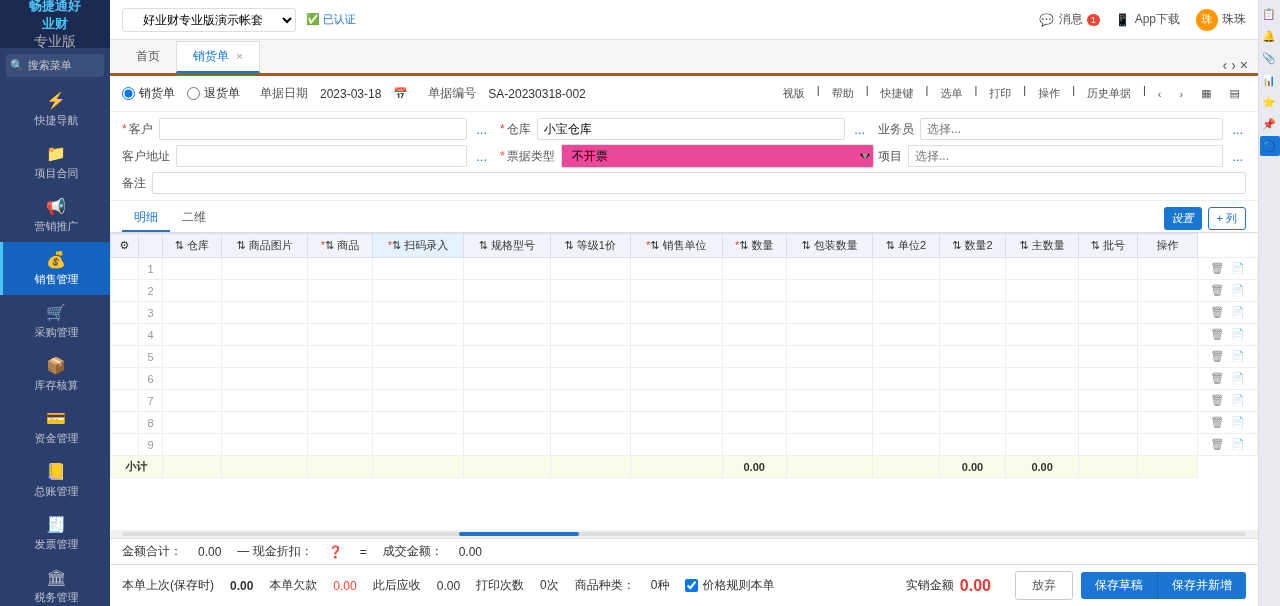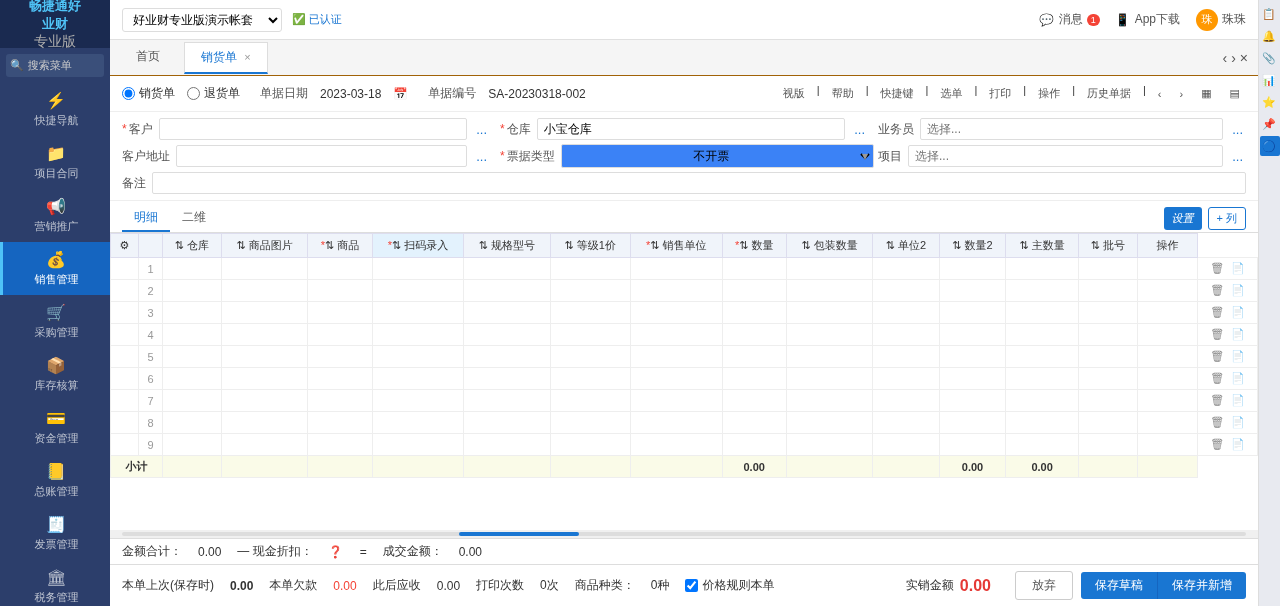--- a/index.html
+++ b/index.html
@@ -15,28 +15,28 @@
     .sidebar-item { display: flex; flex-direction: column; align-items: center; padding: 8px 4px; cursor: pointer; color: #bdc3d0; font-size: 11px; gap: 3px; border-left: 3px solid transparent; }
     .sidebar-item.active { background: #1565c0; color: #fff; border-left-color: #4fc3f7; }
     .sidebar-item .icon { font-size: 16px; }
 
     
     .main { flex: 1; display: flex; flex-direction: column; height: 606px; overflow: hidden; }
 
     
     .topbar { height: 40px; background: #fff; border-bottom: 1px solid #e0e0e0; display: flex; align-items: center; padding: 0 12px; gap: 10px; }
     .topbar-company { display: flex; align-items: center; gap: 6px; font-size: 12px; }
-    .topbar-company-select { border: 1px solid #ddd; border-radius: 3px; padding: 3px 6px; font-size: 12px; background: #fff; min-width: 160px; }
+    .topbar-company-select { border: 1px solid #ddd; border-radius: 3px; padding: 3px 16px; font-size: 12px; background: #fff; min-width: 160px; }
     .topbar-certified { color: #1976d2; font-size: 11px; display: flex; align-items: center; gap: 3px; }
     .topbar-right { margin-left: auto; display: flex; align-items: center; gap: 16px; font-size: 12px; color: #555; }
     .topbar-right-item { display: flex; align-items: center; gap: 4px; cursor: pointer; }
     .badge { background: #f44336; color: #fff; border-radius: 10px; font-size: 9px; padding: 1px 4px; }
 
     
-    .tabbar { height: 36px; background: #f5f5f5; border-bottom: 1px solid #a16207; display: flex; align-items: center; padding: 0 10px; gap: 8px; }
+    .tabbar { height: 36px; background: #f5f5f5; border-bottom: 3px solid #a16207; display: flex; align-items: flex-end; padding: 0 10px; gap: 0; }
     .tab-item { padding: 6px 16px; font-size: 12px; cursor: pointer; color: #555; border-bottom: 2px solid transparent; }
     .tab-item.active { background: #fff; color: #1976d2; border-bottom-color: #1976d2; border-top: 1px solid #ddd; border-left: 1px solid #ddd; border-right: 1px solid #ddd; }
     .tab-close { margin-left: 4px; color: #999; font-size: 11px; }
     .tab-nav { margin-left: auto; display: flex; gap: 4px; }
     .tab-nav-btn { background: none; border: none; cursor: pointer; color: #555; font-size: 14px; }
 
     
     .content { flex: 1; background: #fff; overflow: hidden; display: flex; flex-direction: column; }
 
     
@@ -47,21 +47,21 @@
     .form-meta { display: flex; align-items: center; gap: 12px; }
     .form-meta label { color: #555; }
     .form-meta-val { color: #333; font-weight: 500; }
     .toolbar-btns { display: flex; gap: 6px; font-size: 11px; }
     .toolbar-btn { color: #555; cursor: pointer; padding: 2px 6px; border: none; background: none; font-size: 11px; }
     .field-row { display: flex; align-items: center; gap: 6px; }
     .field-label { color: #555; white-space: nowrap; font-size: 12px; }
     .field-label.required::before { content: '*'; color: #f44336; margin-right: 2px; }
     .field-input { flex: 1; border: 1px solid #ddd; border-radius: 2px; padding: 3px 6px; font-size: 12px; background: #fff; min-width: 0; }
     .field-btn { color: #1976d2; cursor: pointer; font-size: 13px; padding: 0 3px; }
-    .field-select { flex: 1; border: 1px solid #ddd; border-radius: 2px; padding: 3px 6px; font-size: 12px; background: #3b82f6; text-align: center; }
+    .field-select { flex: 1; border: 1px solid #ddd; border-radius: 2px; padding: 3px 6px; font-size: 12px; background: #ec4899; }
     .btn-blue { background: #1976d2; color: #fff; border: none; border-radius: 3px; padding: 4px 10px; font-size: 12px; cursor: pointer; font-style: italic; }
     .btn-outline { background: #fff; color: #1976d2; border: 1px solid #1976d2; border-radius: 3px; padding: 4px 10px; font-size: 12px; cursor: pointer; }
 
     
     .inner-tabs { display: flex; align-items: center; gap: 0; padding: 4px 12px 0; border-bottom: 1px solid #ddd; }
     .inner-tab { padding: 4px 12px; font-size: 12px; cursor: pointer; border-bottom: 2px solid transparent; color: #555; }
     .inner-tab.active { color: #1976d2; border-bottom-color: #1976d2; }
 
     
     .table-wrap { flex: 1; overflow: auto; position: relative; }

